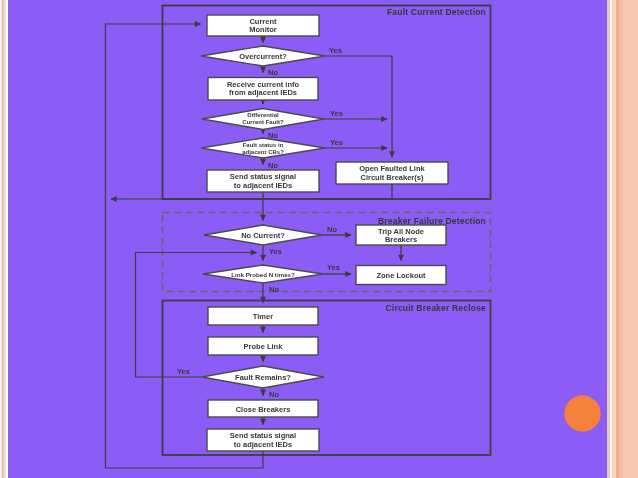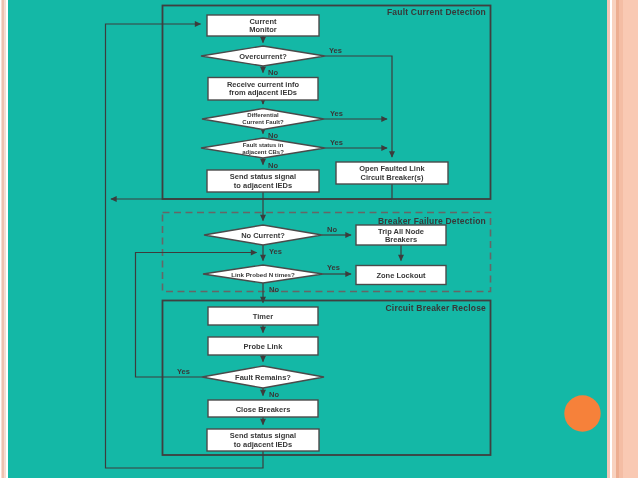--- a/index.html
+++ b/index.html
@@ -1,20 +1,20 @@
 <!DOCTYPE html>
 <html><head>
 <meta charset="utf-8">
 <style>
   html,body{margin:0;padding:0;}
   body{
     width:638px;height:478px;overflow:hidden;background:#ffffff;
     font-family:"Liberation Sans",sans-serif;position:relative;
   }
-  .slide{position:absolute;inset:0;background:#14b8a6;}
+  .slide{position:absolute;inset:0;background:#8b5cf6;}
   .stripe-left{
     position:absolute;left:0;top:0;width:8px;height:478px;
     background:linear-gradient(to right,
       #ffffff 0px,#ffffff 1px,
       #f7ddd2 1px,#f7ddd2 2.5px,
       #eec2b1 2.5px,#eec2b1 4.5px,
       #f7ddd2 4.5px,#f7ddd2 6.5px,
       #ffffff 6.5px);
   }
   .stripe-right{

